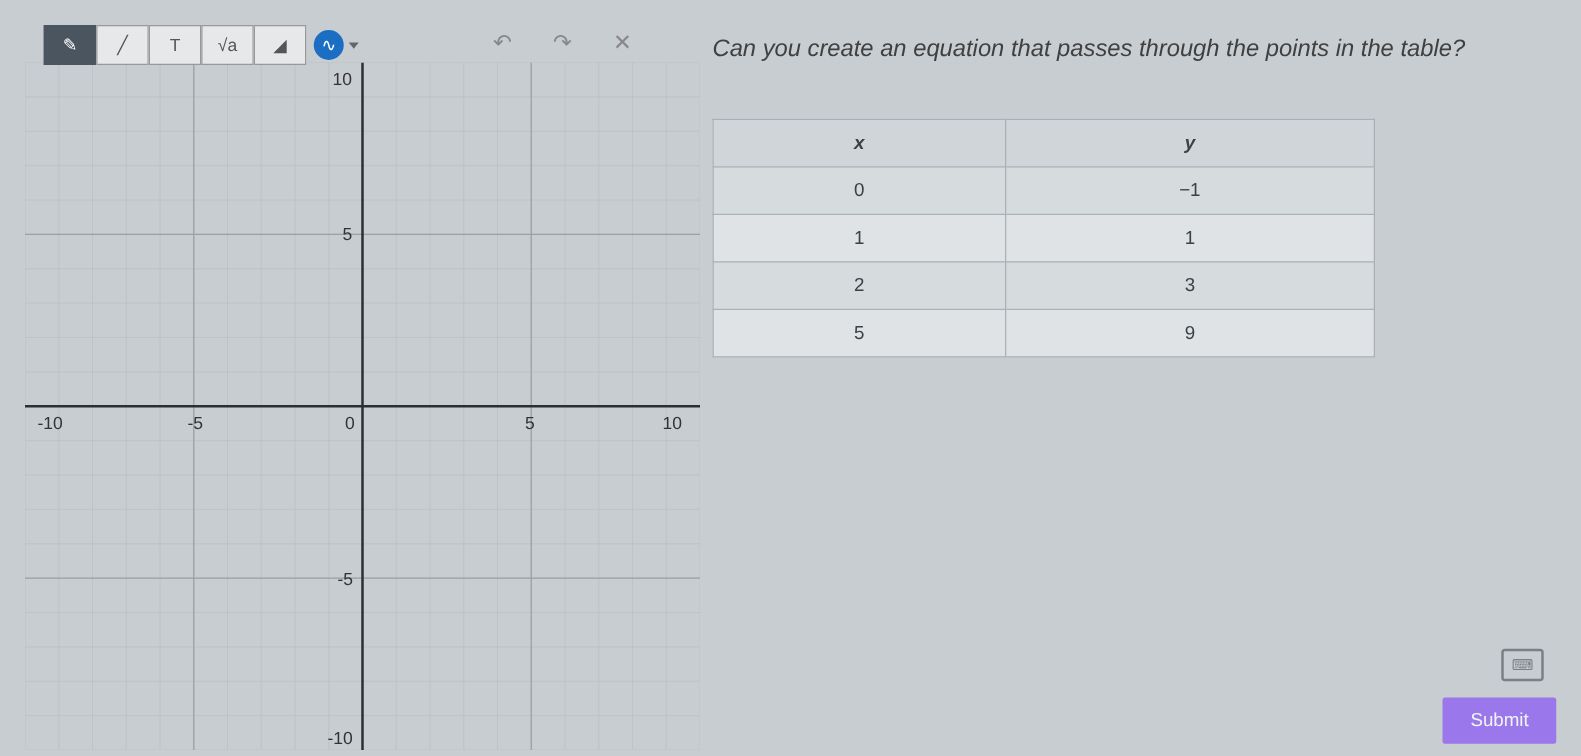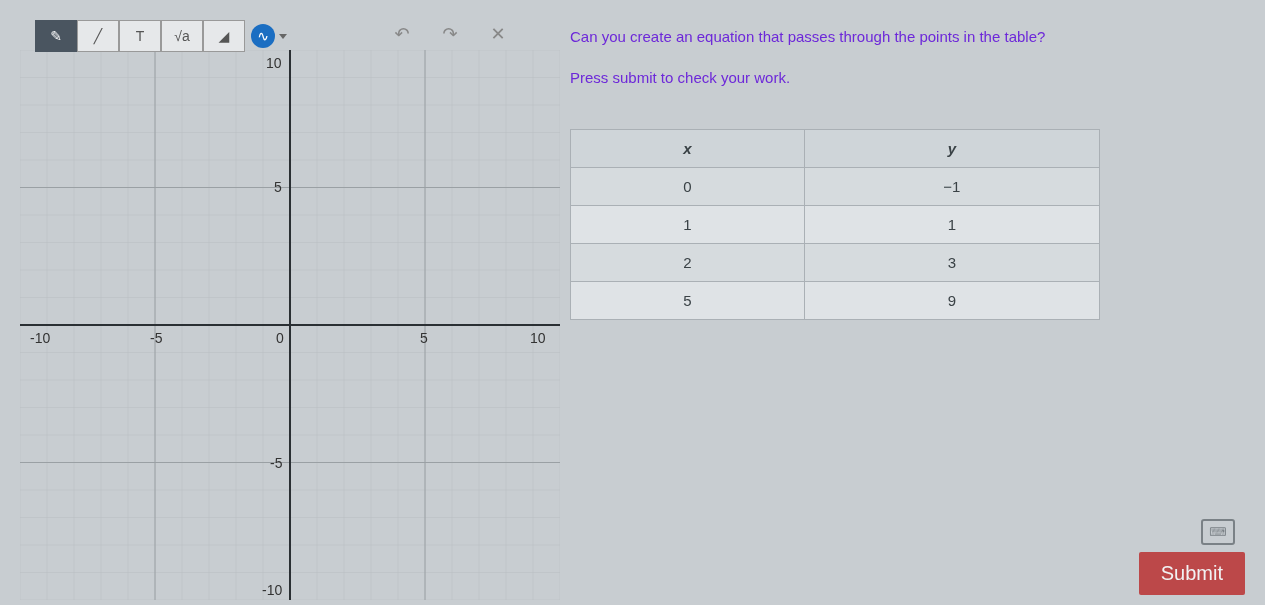--- a/index.html
+++ b/index.html
@@ -92,24 +92,25 @@
     font-family: Arial, sans-serif;
   }
   .right-panel {
     position: absolute;
     top: 26px;
     left: 570px;
     width: 670px;
     color: #2a3236;
   }
   .prompt-text {
-    font-size: 15px;
+    font-size: 19px;
     line-height: 1.5;
     margin-bottom: 18px;
-    color: #6d28d9;
+    color: #404040;
+    font-style: italic;
   }
   .data-table {
     margin-top: 40px;
     width: 530px;
     border-collapse: collapse;
     background: #d9dee2;
   }
   .data-table th, .data-table td {
     border: 1px solid #aab0b5;
     padding: 10px 12px;
@@ -137,24 +138,24 @@
     justify-content: center;
     font-size: 12px;
     color: #7a8186;
     cursor: pointer;
   }
   .submit-btn {
     position: absolute;
     right: 20px;
     bottom: 10px;
     padding: 10px 22px;
-    background: #b91c1c;
+    background: #8b5cf6;
     color: #fff;
     border: none;
-    font-size: 20px;
+    font-size: 15px;
     border-radius: 2px;
     cursor: pointer;
     opacity: 0.75;
   }
 </style>
 </head>
 <body>
 
 <div class="toolbar">
   <div class="tool-btn active">
@@ -257,21 +258,20 @@
     <text class="axis-label" x="510" y="293">10</text>
     <text class="axis-label" x="246" y="18">10</text>
     <text class="axis-label" x="254" y="142">5</text>
     <text class="axis-label" x="250" y="418">-5</text>
     <text class="axis-label" x="242" y="545">-10</text>
   </svg>
 </div>
 
 <div class="right-panel">
   <p class="prompt-text">Can you create an equation that passes through the points in the table?</p>
-  <p class="prompt-text">Press submit to check your work.</p>
 
   <table class="data-table">
     <thead>
       <tr>
         <th>x</th>
         <th>y</th>
       </tr>
     </thead>
     <tbody>
       <tr>

